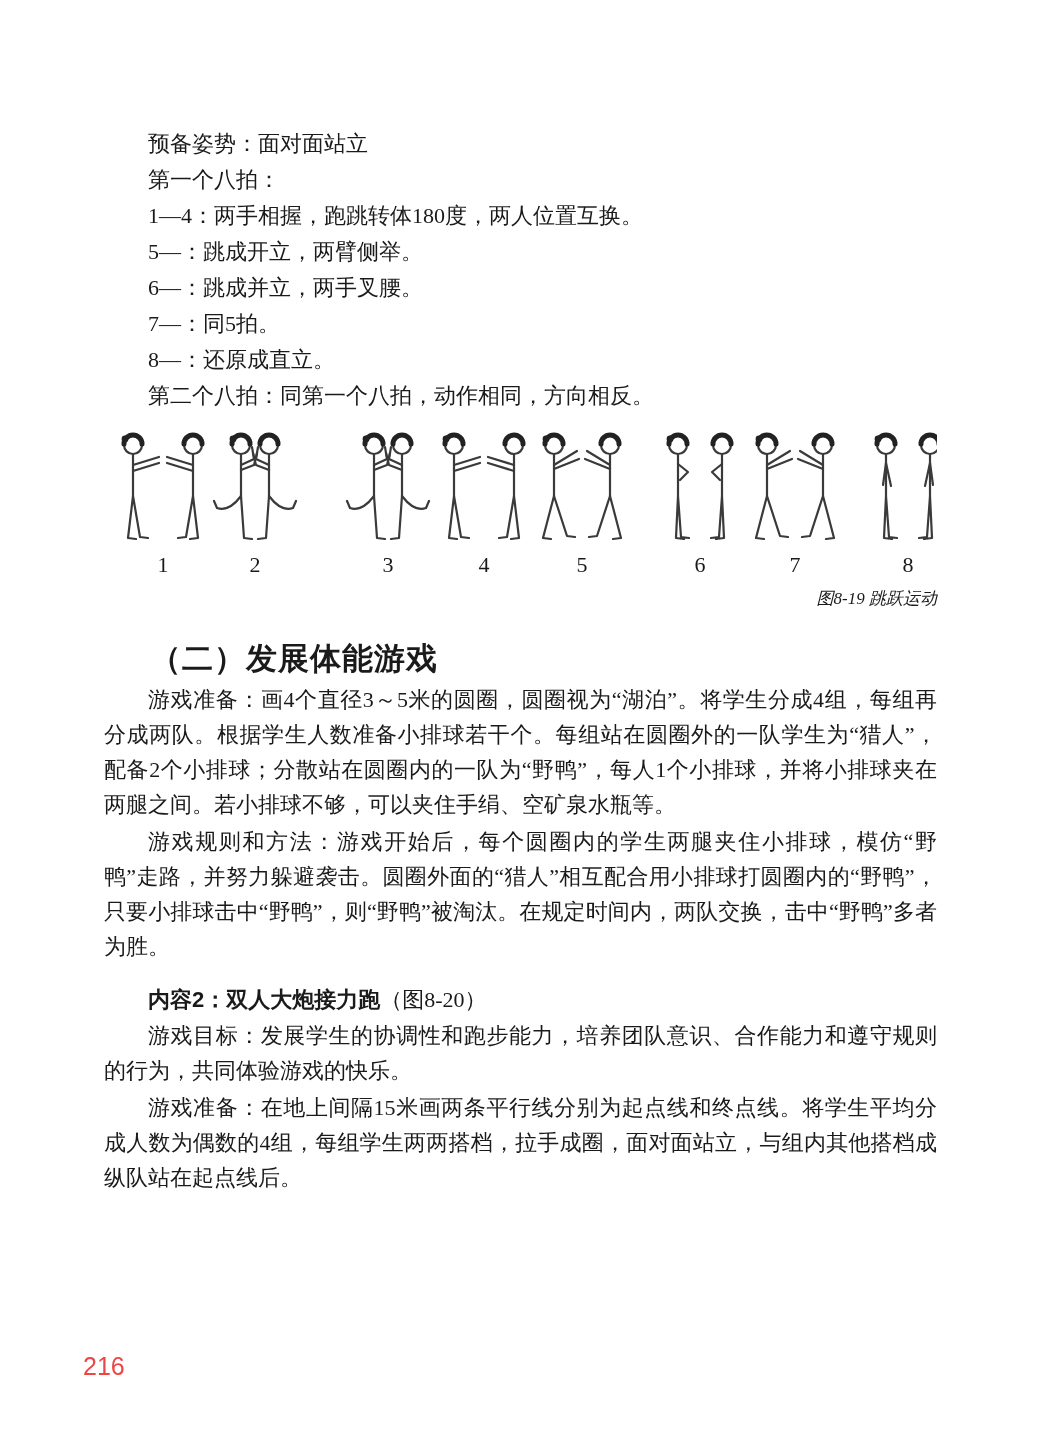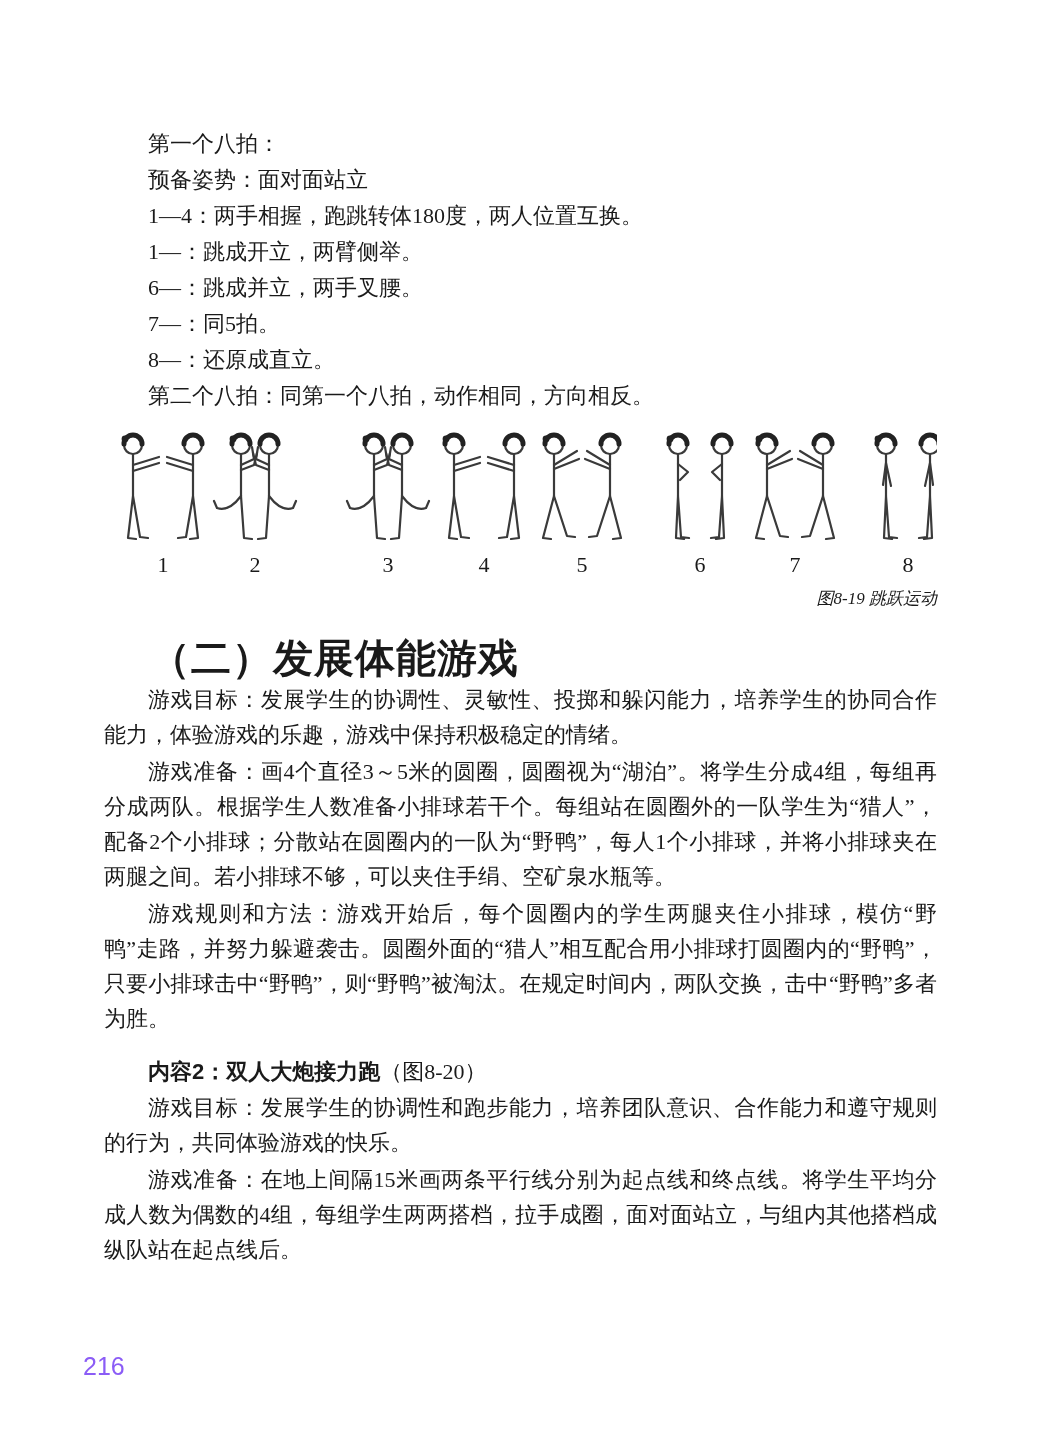--- a/index.html
+++ b/index.html
@@ -15,48 +15,48 @@
   }
   .figure-strip{margin-top:4px;position:relative;height:134px;}
   .figure-strip svg{display:block;}
   .figs{stroke:#3a3a3a;stroke-width:2.2;stroke-linecap:round;stroke-linejoin:round;fill:none;}
   .fig-numbers{position:relative;height:26px;font-size:22px;line-height:26px;}
   .fig-numbers span{position:absolute;transform:translateX(-50%);top:0;}
   .fig-caption{
     text-align:right;font-size:17px;font-style:italic;margin-top:8px;line-height:26px;
   }
   h2.games-heading{
-    margin:26px 0 0 0;padding-left:46px;font-size:40px;line-height:42px;
+    margin:26px 0 0 0;padding-left:46px;font-size:31px;line-height:42px;
     font-weight:700;letter-spacing:1px;
   }
   h3.game-heading{
     margin:20px 0 0 0;font-size:22px;line-height:32px;text-indent:2em;
     font-family:"Liberation Sans","DejaVu Sans",sans-serif;font-weight:700;
   }
   h3.game-heading .ref{
     font-family:"Liberation Serif","DejaVu Serif",serif;font-weight:400;
   }
   p.para{
     margin:2px 0 0 0;font-size:22px;line-height:35px;text-indent:2em;
     text-align:justify;
   }
   .page-number{
     position:absolute;left:83px;top:1352px;font-size:25px;
-    font-family:"Liberation Sans","DejaVu Sans",sans-serif;color:#8b5cf6;
+    font-family:"Liberation Sans","DejaVu Sans",sans-serif;color:#ef4444;
   }
 </style>
 </head>
 <body>
 
 <div class="content">
 
+  <p class="instr-line">预备姿势：面对面站立</p>
   <p class="instr-line">第一个八拍：</p>
-  <p class="instr-line">预备姿势：面对面站立</p>
   <p class="instr-line">1—4：两手相握，跑跳转体180度，两人位置互换。</p>
-  <p class="instr-line">1—：跳成开立，两臂侧举。</p>
+  <p class="instr-line">5—：跳成开立，两臂侧举。</p>
   <p class="instr-line">6—：跳成并立，两手叉腰。</p>
   <p class="instr-line">7—：同5拍。</p>
   <p class="instr-line">8—：还原成直立。</p>
   <p class="instr-line">第二个八拍：同第一个八拍，动作相同，方向相反。</p>
 
   <div class="figure-strip">
     <svg width="833" height="134" viewBox="0 0 833 134">
       <defs>
         <g id="kb">
           <circle cx="0" cy="27" r="9" fill="#ffffff"></circle>
@@ -199,21 +199,20 @@
     <span style="left:478px">5</span>
     <span style="left:596px">6</span>
     <span style="left:691px">7</span>
     <span style="left:804px">8</span>
   </div>
 
   <div class="fig-caption">图8-19 跳跃运动</div>
 
   <h2 class="games-heading">（二）发展体能游戏</h2>
 
-  <p class="para">游戏目标：发展学生的协调性、灵敏性、投掷和躲闪能力，培养学生的协同合作能力，体验游戏的乐趣，游戏中保持积极稳定的情绪。</p>
   <p class="para">游戏准备：画4个直径3～5米的圆圈，圆圈视为“湖泊”。将学生分成4组，每组再分成两队。根据学生人数准备小排球若干个。每组站在圆圈外的一队学生为“猎人”，配备2个小排球；分散站在圆圈内的一队为“野鸭”，每人1个小排球，并将小排球夹在两腿之间。若小排球不够，可以夹住手绢、空矿泉水瓶等。</p>
   <p class="para">游戏规则和方法：游戏开始后，每个圆圈内的学生两腿夹住小排球，模仿“野鸭”走路，并努力躲避袭击。圆圈外面的“猎人”相互配合用小排球打圆圈内的“野鸭”，只要小排球击中“野鸭”，则“野鸭”被淘汰。在规定时间内，两队交换，击中“野鸭”多者为胜。</p>
 
   <h3 class="game-heading"><span>内容2：双人大炮接力跑</span><span class="ref">（图8-20）</span></h3>
   <p class="para">游戏目标：发展学生的协调性和跑步能力，培养团队意识、合作能力和遵守规则的行为，共同体验游戏的快乐。</p>
   <p class="para">游戏准备：在地上间隔15米画两条平行线分别为起点线和终点线。将学生平均分成人数为偶数的4组，每组学生两两搭档，拉手成圈，面对面站立，与组内其他搭档成纵队站在起点线后。</p>
 
 </div>
 
 <div class="page-number">216</div>

